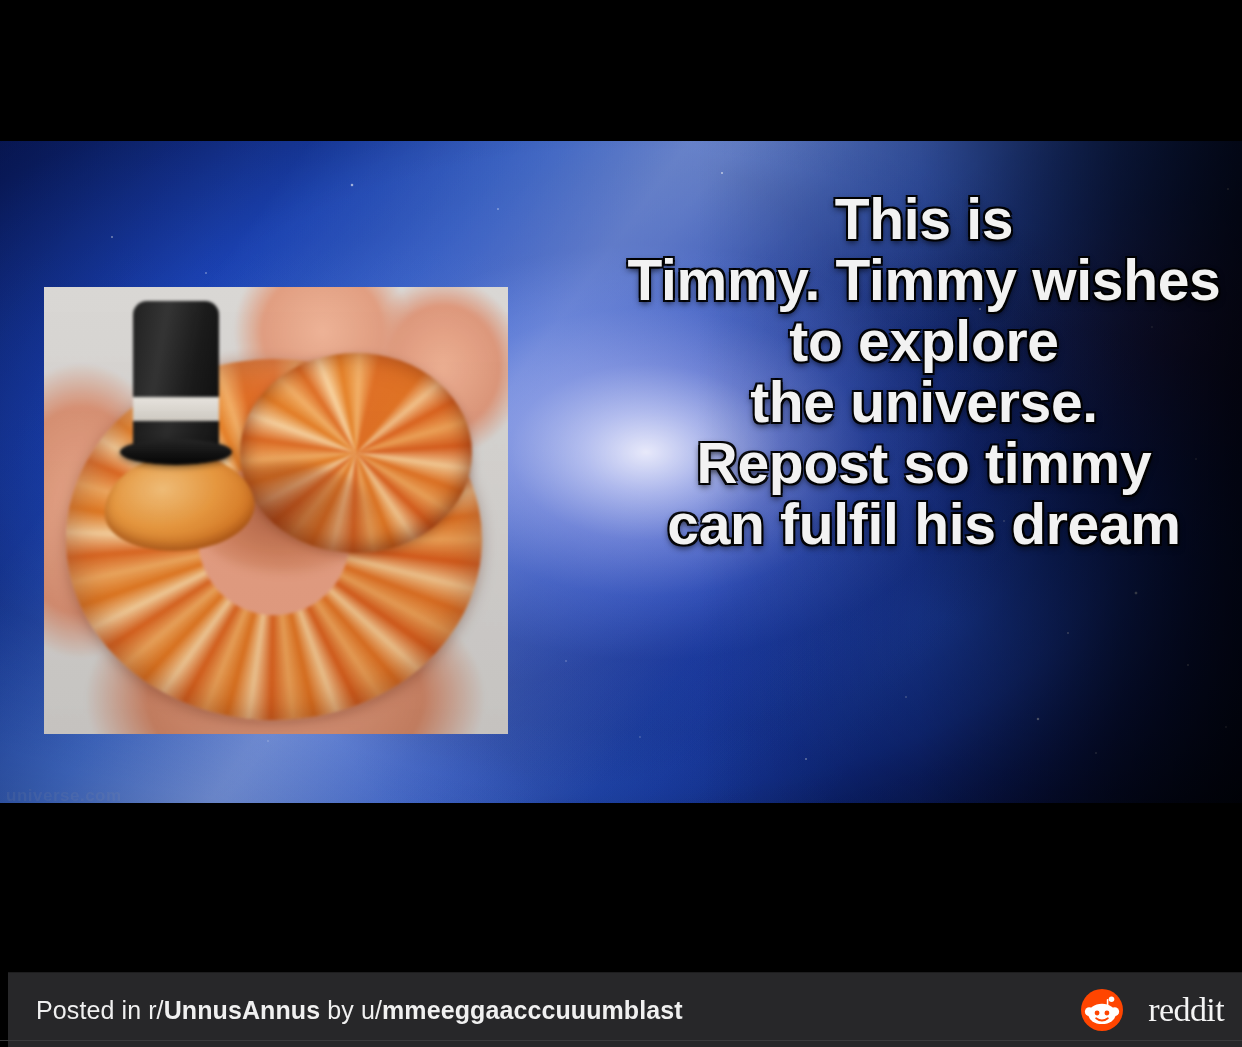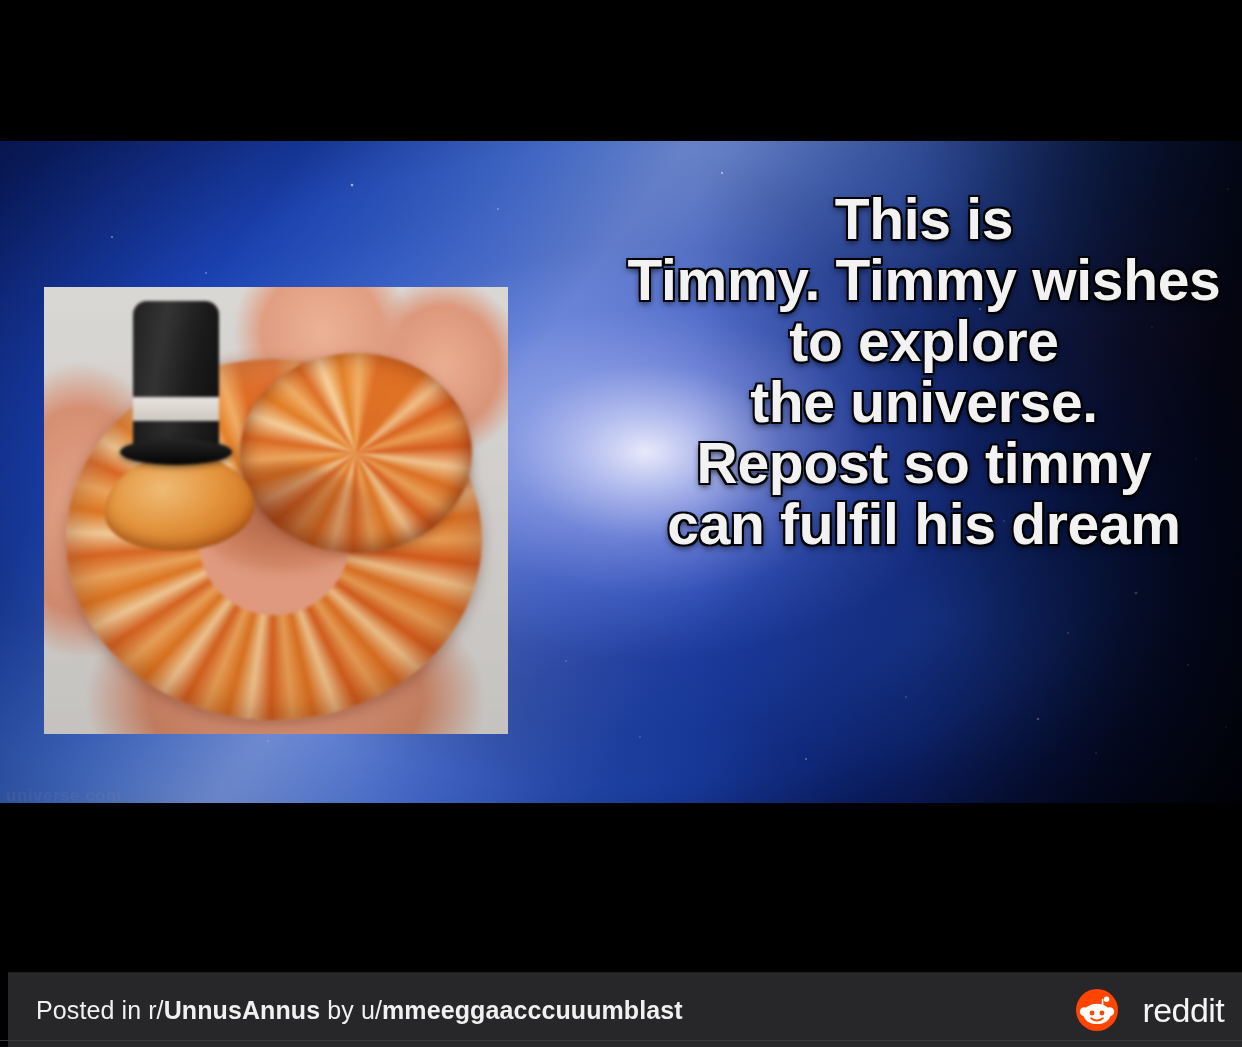--- a/index.html
+++ b/index.html
@@ -360,20 +360,21 @@
     font-size: 25px;
     font-weight: normal;
     letter-spacing: 0.1px;
     white-space: nowrap;
   }
   #footer-credit .strong { font-weight: bold; }
   #reddit-brand {
     display: flex;
     align-items: center;
     gap: 25px;
+    font-family: Liberation Serif, serif;
   }
   #reddit-logo-mark {
     width: 42px;
     height: 42px;
     display: block;
   }
   #reddit-wordmark {
     color: #f4f4f4;
     font-size: 34px;
     font-weight: normal;

